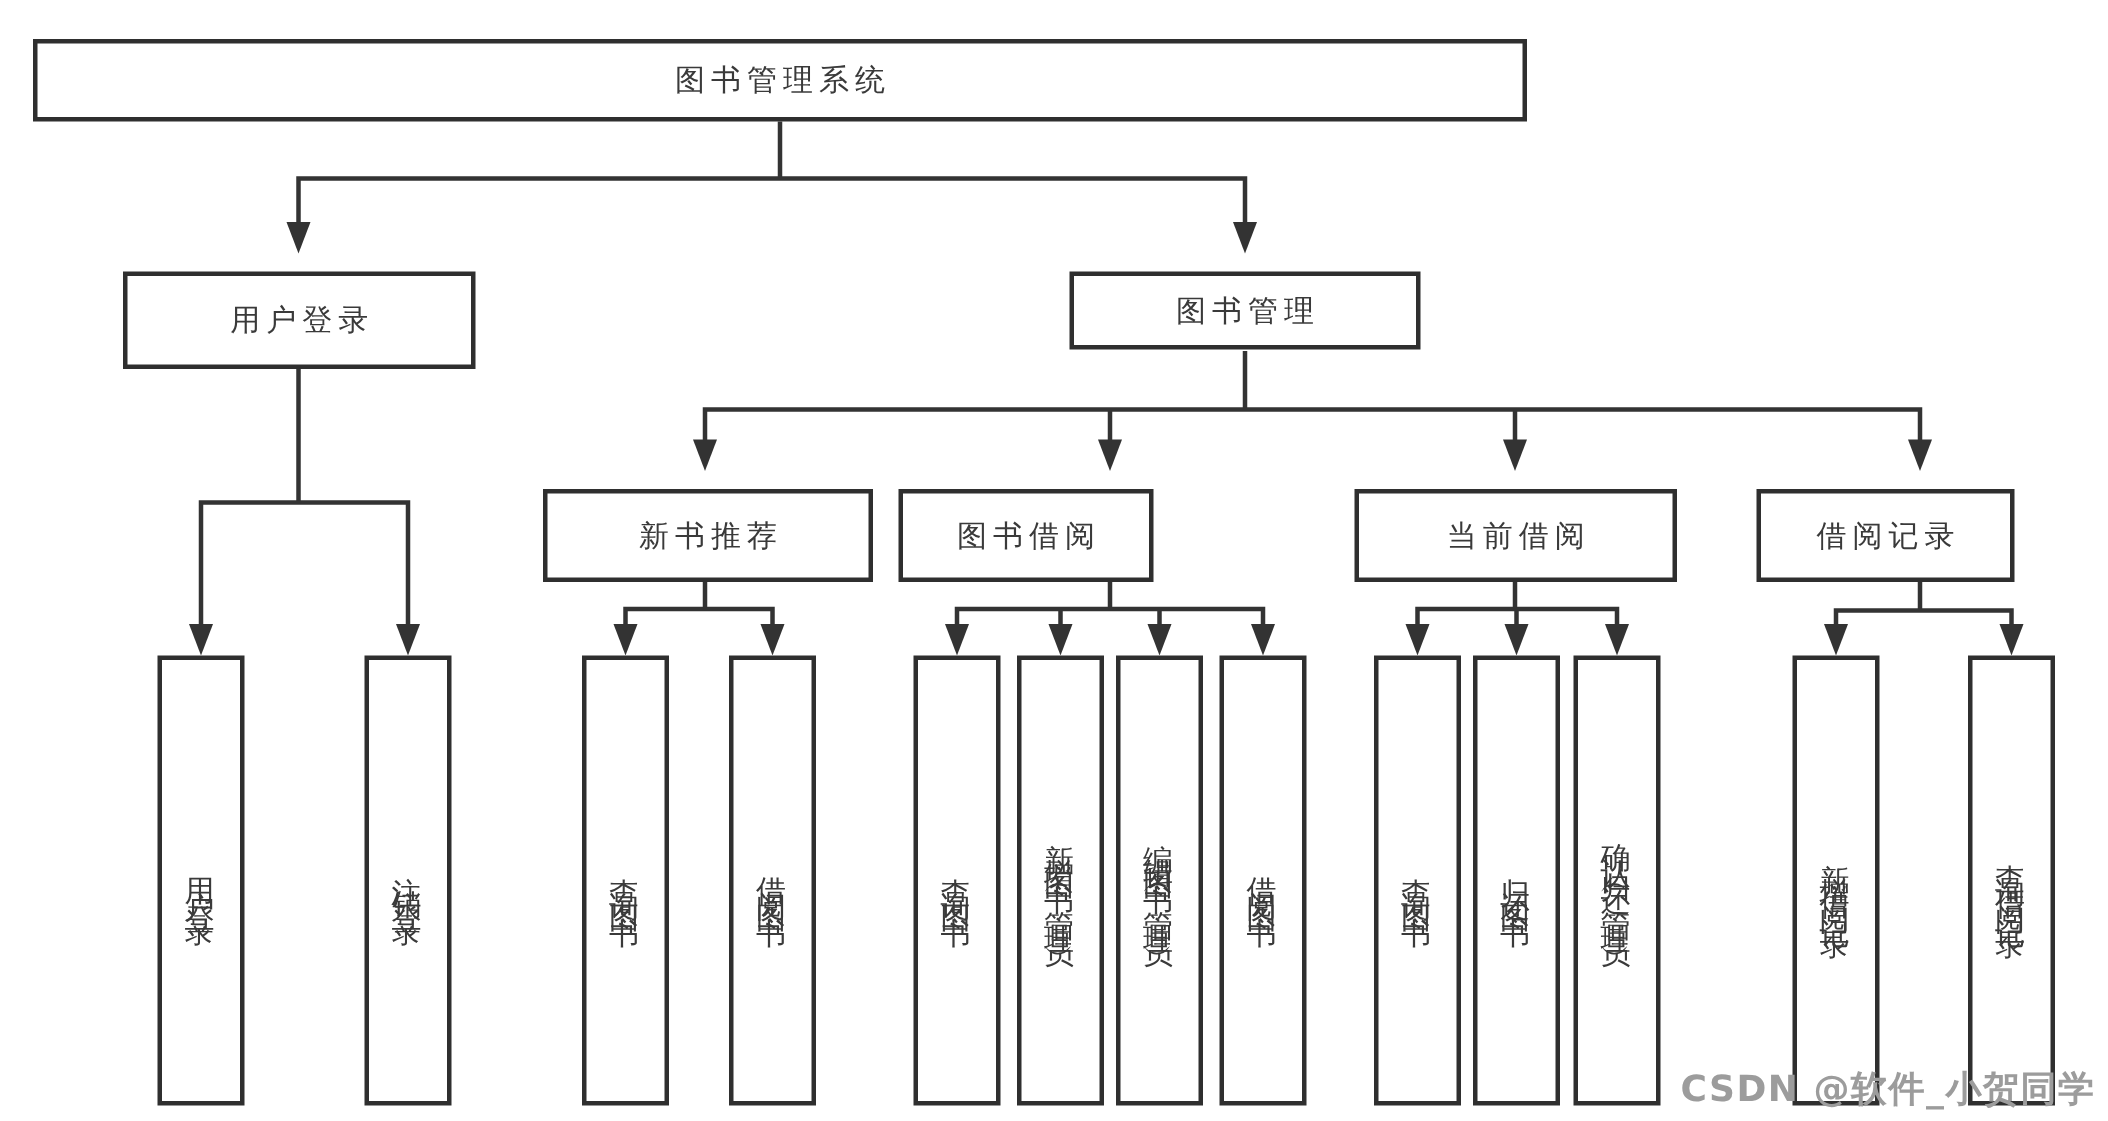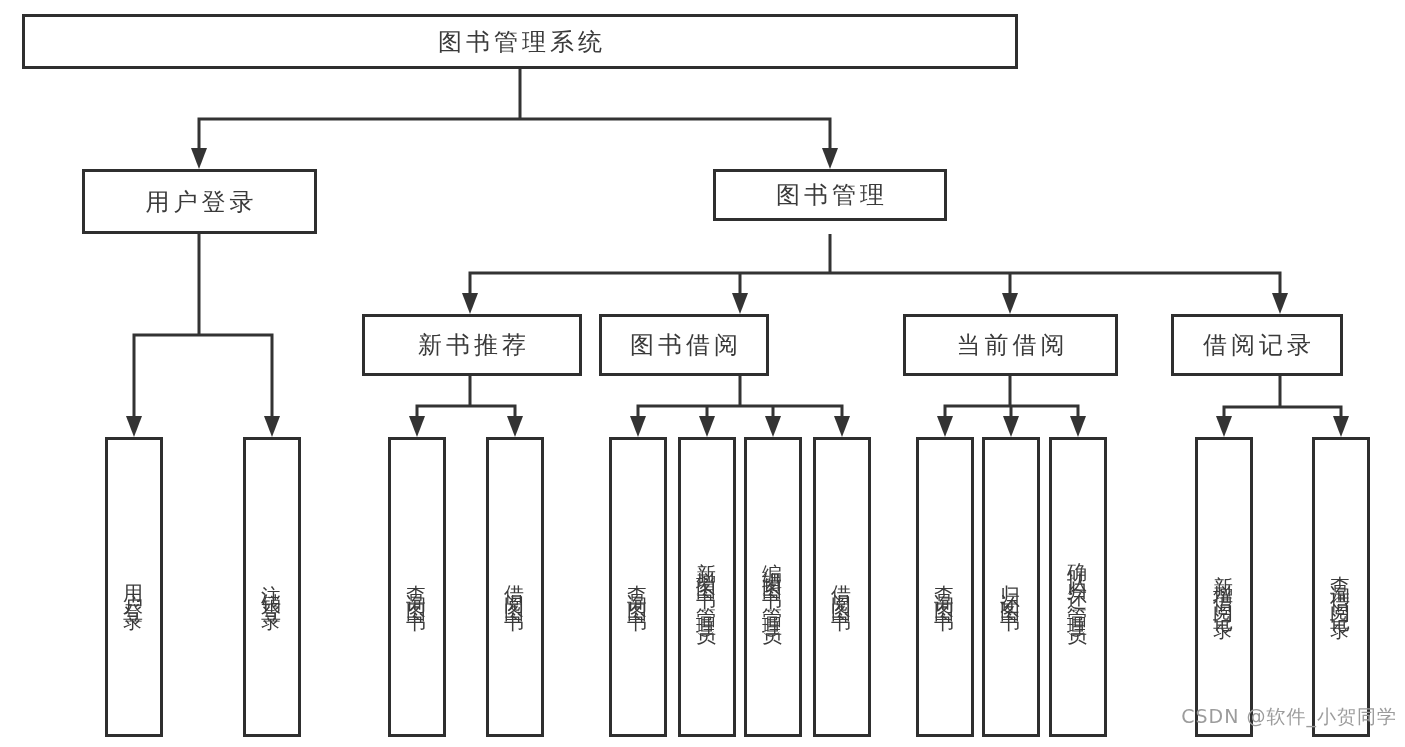--- a/index.html
+++ b/index.html
@@ -44,39 +44,41 @@
     background:var(--box-fill);
     border:3px solid var(--box-border);
     color:var(--text);
     display:flex;
     align-items:center;
     justify-content:center;
     z-index:2;
     white-space:nowrap;
   }
   .hnode{
-    font-size:24px;
+    font-size:20px;
     letter-spacing:4px;
     text-indent:4px;
+    margin-top:12px;
   }
   .vnode{
     writing-mode:vertical-rl;
     text-orientation:mixed;
     font-size:20px;
     letter-spacing:9px;
     text-indent:0;
   }
   .watermark{
     position:absolute;
     right:8px;
-    bottom:17px;
-    font-size:19px;
+    bottom:5px;
+    font-size:24px;
     letter-spacing:1px;
     color:var(--watermark);
     z-index:3;
+    font-weight:bold;
   }
 </style>
 </head>
 <body>
 
 <div class="stage">
 
   <svg class="edges" viewBox="0 0 1405 747" xmlns="http://www.w3.org/2000/svg">
 
     <g>

